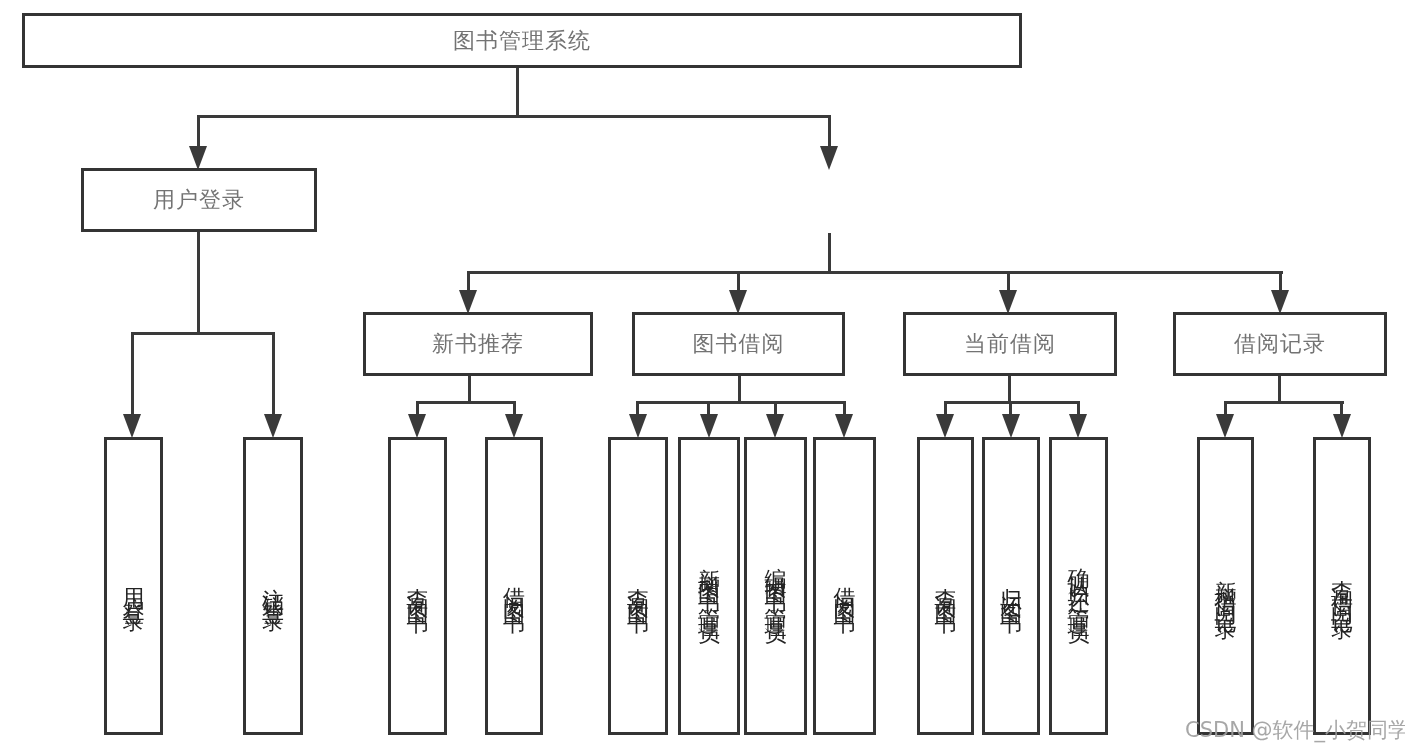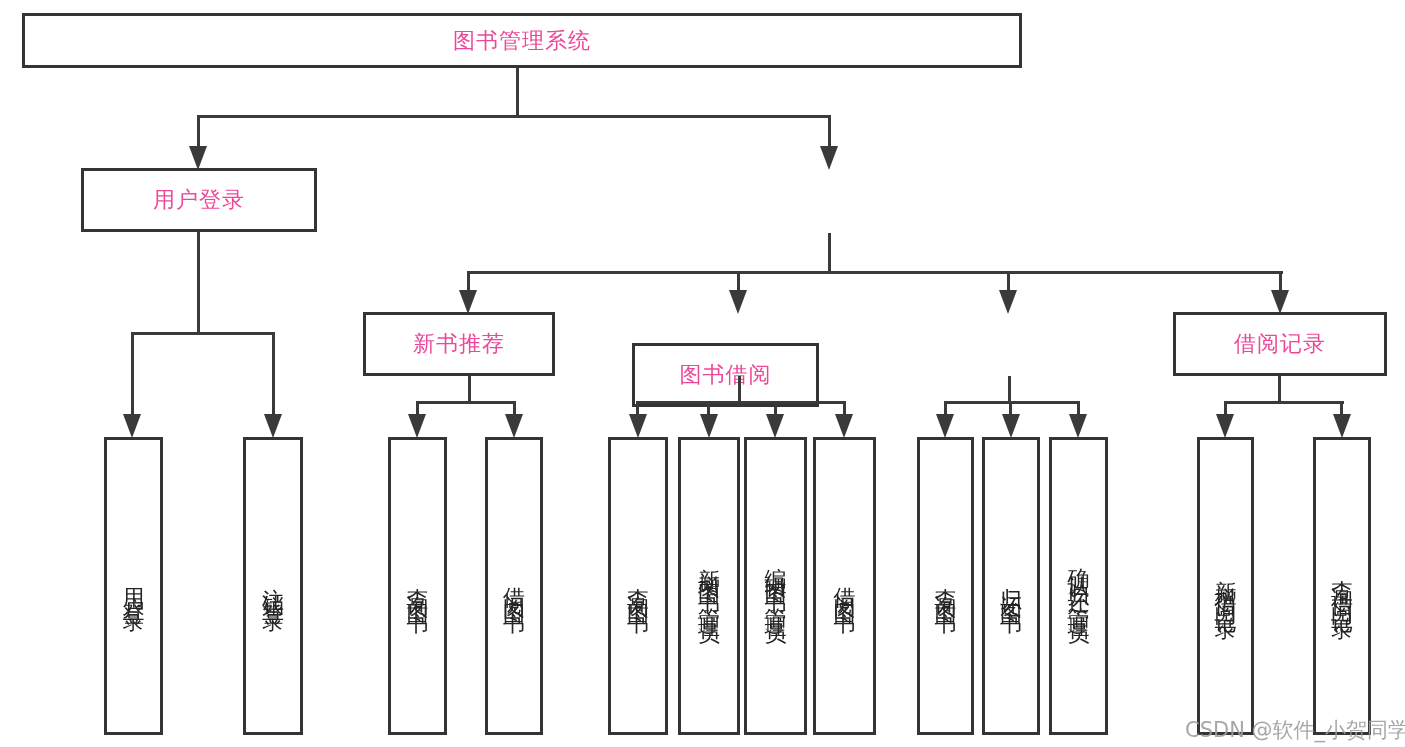--- a/index.html
+++ b/index.html
@@ -21,21 +21,21 @@
     border: 3px solid #343434;
     background: #ffffff;
     box-sizing: border-box;
     display: flex;
     align-items: center;
     justify-content: center;
   }
   .h-label {
     font-size: 22px;
     letter-spacing: 1px;
-    color: #ec4899;
+    color: #737373;
     white-space: nowrap;
   }
   .v-label {
     writing-mode: vertical-rl;
     text-orientation: mixed;
     font-size: 22px;
     line-height: 1;
     letter-spacing: 8px;
     color: #242424;
   }
@@ -93,25 +93,28 @@
   <div class="ln" style="left:467px; top:271px; width:816px; height:3px;"></div>
   <div class="ln" style="left:467px; top:271px; width:3px; height:22px;"></div>
   <div class="arr" style="left:459px; top:290px;"></div>
   <div class="ln" style="left:737px; top:271px; width:3px; height:22px;"></div>
   <div class="arr" style="left:729px; top:290px;"></div>
   <div class="ln" style="left:1007px; top:271px; width:3px; height:22px;"></div>
   <div class="arr" style="left:999px; top:290px;"></div>
   <div class="ln" style="left:1279px; top:271px; width:3px; height:22px;"></div>
   <div class="arr" style="left:1271px; top:290px;"></div>
 
-  <div class="box" style="left:363px; top:312px; width:192px; height:64px;">
+  <div class="box" style="left:363px; top:312px; width:230px; height:64px;">
     <span class="h-label">新书推荐</span>
   </div>
-  <div class="box" style="left:632px; top:312px; width:187px; height:64px;margin-top:31px;">
+  <div class="box" style="left:632px; top:312px; width:213px; height:64px;">
     <span class="h-label">图书借阅</span>
+  </div>
+  <div class="box" style="left:903px; top:312px; width:214px; height:64px;">
+    <span class="h-label">当前借阅</span>
   </div>
   <div class="box" style="left:1173px; top:312px; width:214px; height:64px;">
     <span class="h-label">借阅记录</span>
   </div>
 
   <div class="ln" style="left:468px; top:376px; width:3px; height:28px;"></div>
   <div class="ln" style="left:416px; top:401px; width:100px; height:3px;"></div>
   <div class="ln" style="left:416px; top:401px; width:3px; height:17px;"></div>
   <div class="arr" style="left:408px; top:414px;"></div>
   <div class="ln" style="left:513px; top:401px; width:3px; height:17px;"></div>

